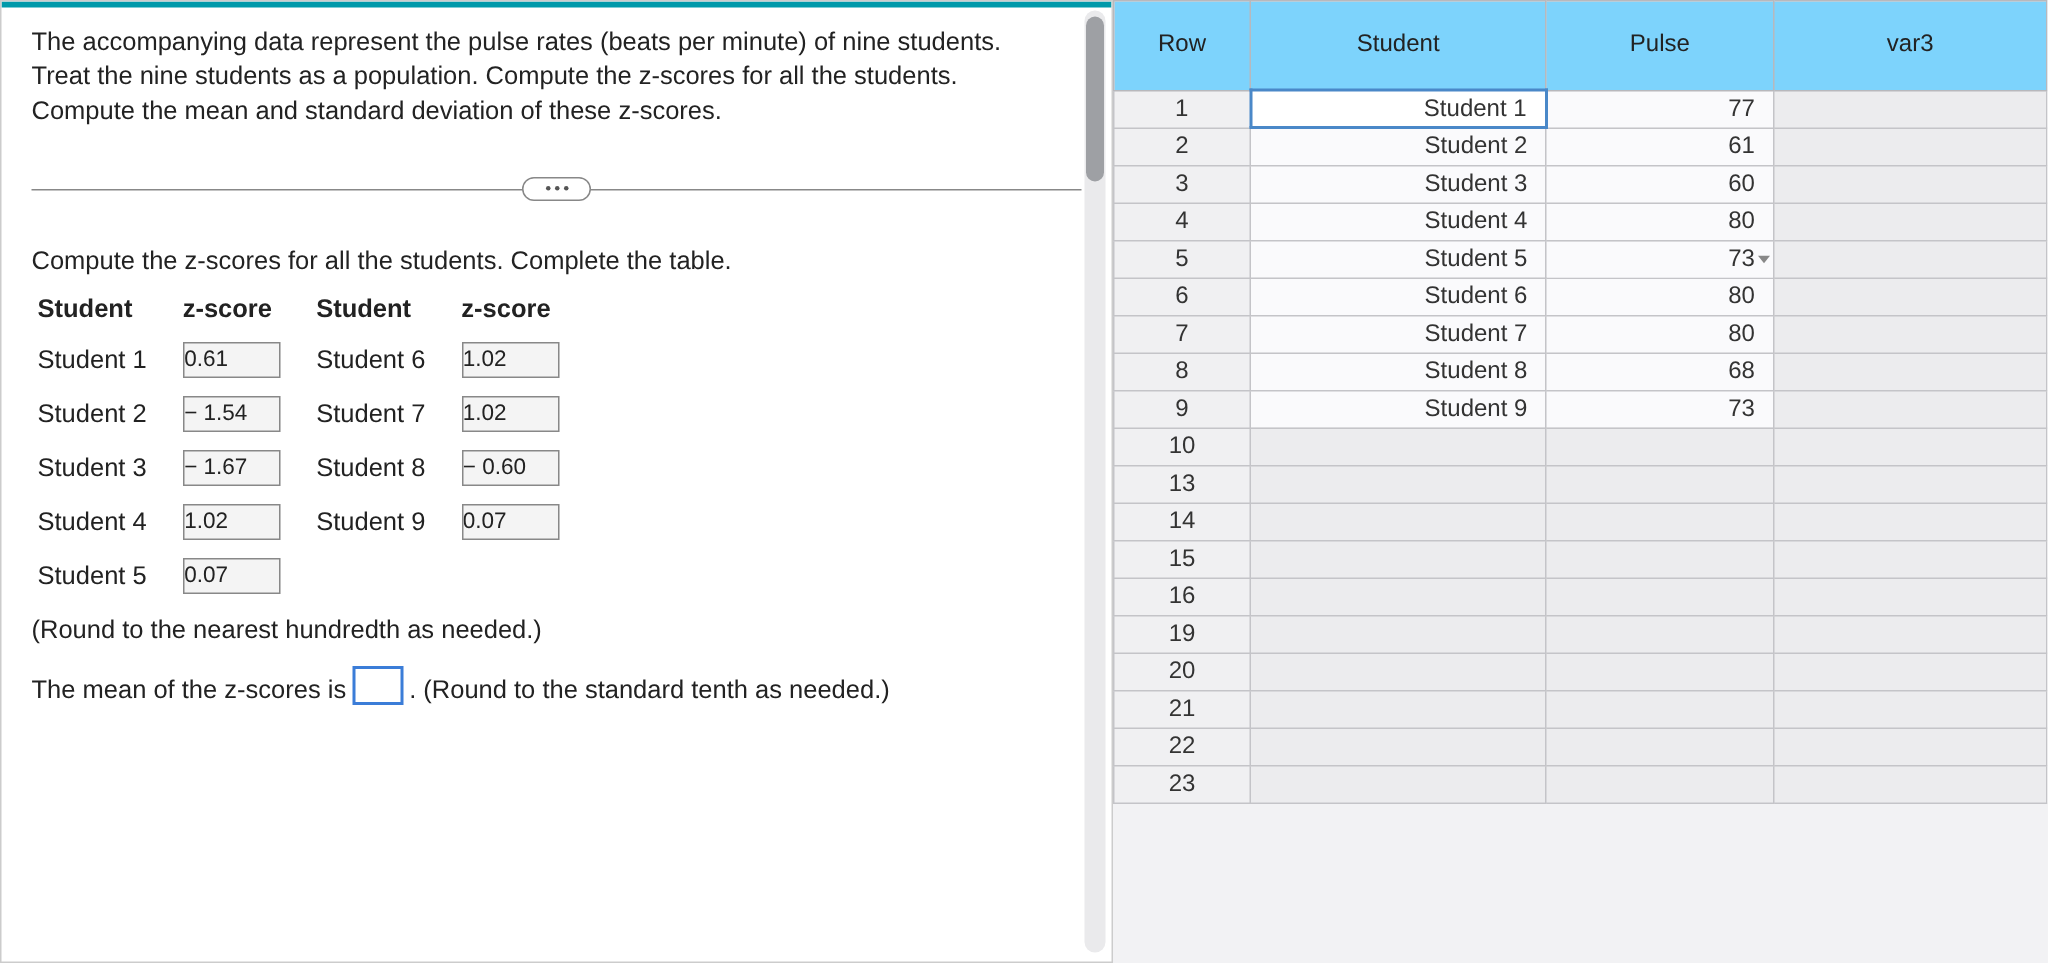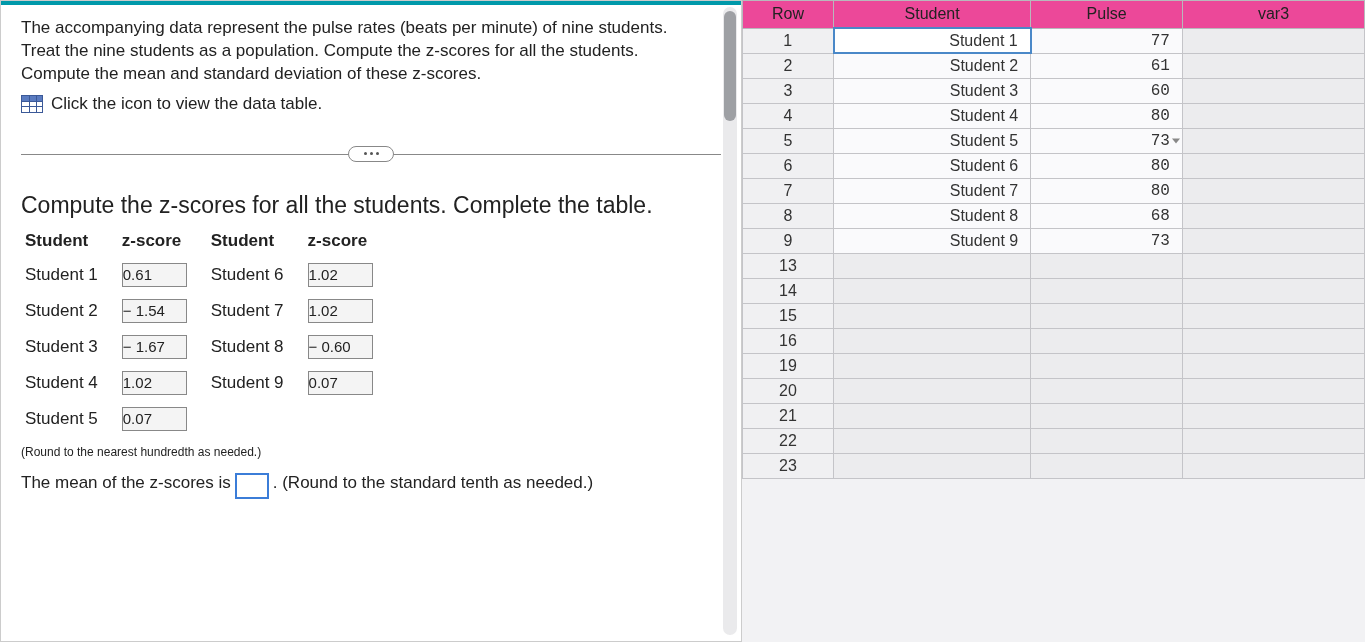--- a/index.html
+++ b/index.html
@@ -68,21 +68,21 @@
       display: flex;
       align-items: center;
       justify-content: center;
       gap: 3px;
       margin: -9px auto 0;
     }
     .ellipsis-badge span {
       width: 3px; height: 3px; background: #555; border-radius: 50%;
     }
     .section-text {
-      font-size: 23px;
+      font-size: 17px;
       color: #222;
       margin-top: 30px;
     }
     .zscore-table {
       margin-top: 6px;
       border-collapse: collapse;
     }
     .zscore-table th {
       text-align: left;
       padding: 6px 20px 6px 4px;
@@ -97,35 +97,35 @@
     }
     .zscore-input {
       width: 65px;
       height: 24px;
       font-size: 15px;
       border: 1px solid #888;
       background: #f4f4f4;
       color: #222;
     }
     .hint-text {
-      font-size: 12px;
+      font-size: 17px;
       color: #222;
       margin-top: 8px;
     }
     .compute-mean {
       font-size: 17px;
       color: #222;
       margin-top: 18px;
     }
     .mean-line {
       font-size: 17px;
       color: #222;
       margin-top: 14px;
       display: flex;
-      align-items: flex-start;
+      align-items: flex-end;
       gap: 4px;
     }
     .mean-input {
       width: 34px;
       height: 26px;
       border: 2px solid #3b7dd8;
       background: #fff;
     }
     .scrollbar {
       position: absolute;
@@ -146,41 +146,41 @@
       background: #f2f2f4;
       overflow: hidden;
     }
     .data-grid {
       width: 100%;
       border-collapse: collapse;
       font-size: 16px;
       color: #333;
     }
     .data-grid th {
-      background: #ec4899;
+      background: #7dd3fc;
       border: 1px solid #b8b8bc;
-      padding: 4px 8px;
+      padding: 20px 8px;
       text-align: center;
       font-weight: normal;
       height: 26px;
       color: #222;
     }
     .data-grid td {
       border: 1px solid #c4c4c8;
       padding: 2px 8px;
       height: 25px;
       background: #fafafc;
     }
     .data-grid .row-num {
       text-align: center;
       background: #f0f0f2;
       width: 60px;
     }
     .data-grid .student-col { text-align: right; width: 130px; padding-right: 12px; }
-    .data-grid .pulse-col { text-align: right; width: 100px; padding-right: 12px; font-family: Liberation Mono, monospace; }
+    .data-grid .pulse-col { text-align: right; width: 100px; padding-right: 12px; }
     .data-grid .var3-col { width: 120px; background: #f6f6f8; }
     .selected-cell {
       border: 2px solid #4a88c8 !important;
       background: #fff !important;
     }
     .dropdown-marker {
       position: relative;
     }
     .dropdown-marker::after {
       content: "";
@@ -194,24 +194,20 @@
     .empty-cell { background: #ececee !important; }
   </style>
 </head>
 <body>
 
 <div class="left-panel">
   <div class="top-border"></div>
 
   <div class="question-text">The accompanying data represent the pulse rates (beats per minute) of nine students. Treat the nine students as a population. Compute the z-scores for all the students. Compute the mean and standard deviation of these z-scores.</div>
 
-  <div class="icon-link">
-    <span class="table-icon"></span>
-    <span>Click the icon to view the data table.</span>
-  </div>
 
   <hr class="divider-line">
   <div class="ellipsis-badge">
       <span></span>
       <span></span>
       <span></span>
     </div>
 
   <div class="section-text">Compute the z-scores for all the students. Complete the table.</div>
 
@@ -331,20 +327,26 @@
           <td class="pulse-col">68</td>
           <td class="var3-col empty-cell"></td>
         </tr>
         <tr>
           <td class="row-num">9</td>
           <td class="student-col">Student 9</td>
           <td class="pulse-col">73</td>
           <td class="var3-col empty-cell"></td>
         </tr>
         <tr>
+          <td class="row-num">10</td>
+          <td class="student-col empty-cell"></td>
+          <td class="pulse-col empty-cell"></td>
+          <td class="var3-col empty-cell"></td>
+        </tr>
+        <tr>
           <td class="row-num">13</td>
           <td class="student-col empty-cell"></td>
           <td class="pulse-col empty-cell"></td>
           <td class="var3-col empty-cell"></td>
         </tr>
         <tr>
           <td class="row-num">14</td>
           <td class="student-col empty-cell"></td>
           <td class="pulse-col empty-cell"></td>
           <td class="var3-col empty-cell"></td>

